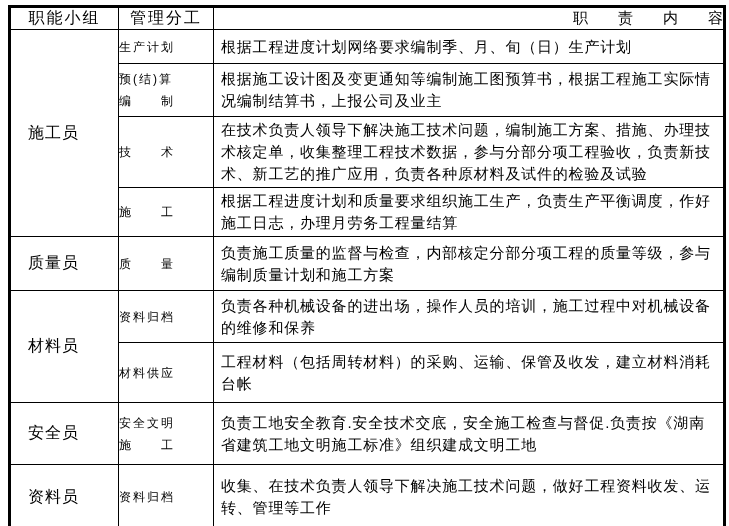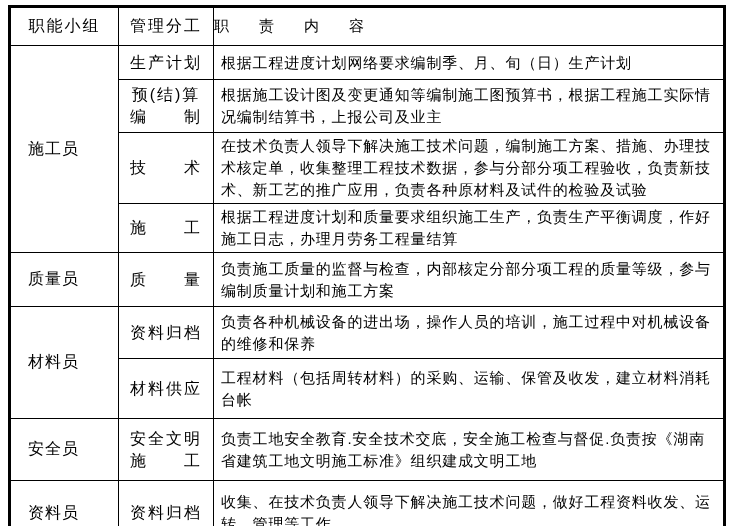--- a/index.html
+++ b/index.html
@@ -19,45 +19,44 @@
     margin: 5px 0 0 8px;
     border: 3px solid #000000;
   }
   .duty-table th, .duty-table td {
     border: 1px solid #000000;
     vertical-align: middle;
     font-weight: normal;
     overflow: hidden;
   }
   
-  thead tr { height: 39px; }
+  thead tr { height: 23px; }
   th.h1, th.h2 {
     font-size: 16px;
     letter-spacing: 2px;
     text-align: center;
     padding: 0;
   }
   th.h3 {
     font-size: 15px;
     letter-spacing: 0px;
-    text-align: left;
+    text-align: right;
     padding: 0;
   }
   
   td.c1 {
     font-size: 16px;
     letter-spacing: 1px;
     text-align: center;
     padding: 0 22px 0 0;
   }
   
   td.c2 {
-    font-size: 16px;
+    font-size: 12px;
     letter-spacing: 2px;
-    text-align: center;
     white-space: pre-line;
     line-height: 22px;
     padding: 0;
   }
   
   td.c3 {
     font-size: 15px;
     letter-spacing: 0.8px;
     line-height: 22px;
     text-align: left;

